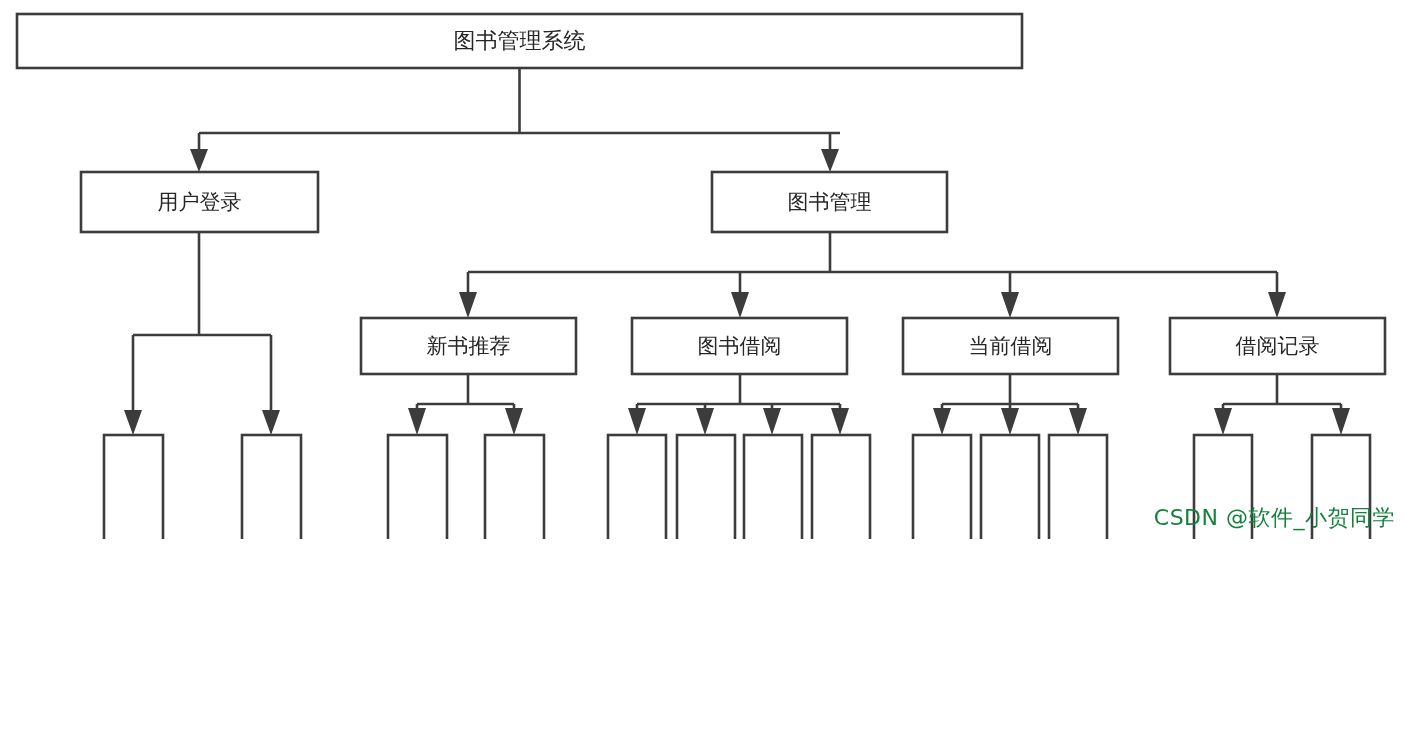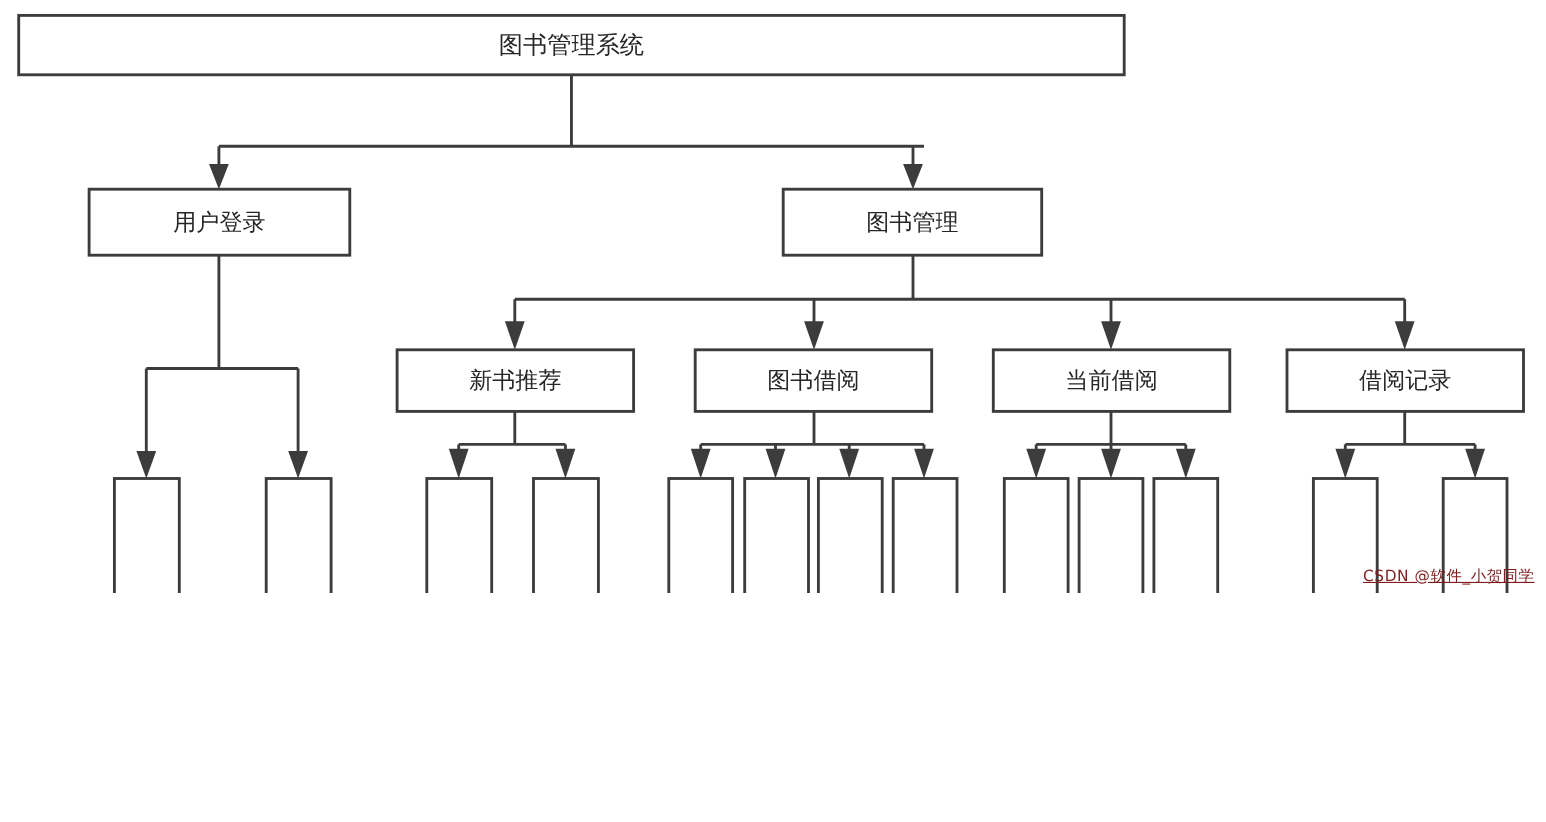--- a/index.html
+++ b/index.html
@@ -68,26 +68,25 @@
     letter-spacing: 2px;
     color: #262626;
     text-align: center;
     white-space: nowrap;
   }
   .watermark {
     position: absolute;
     right: 10px;
     bottom: 6px;
     font-family: "DejaVu Sans", "Liberation Sans", sans-serif;
-    font-size: 14px;
-    color: #7f1d1d;
+    font-size: 22px;
+    color: #15803d;
     letter-spacing: 0.5px;
     white-space: nowrap;
     pointer-events: none;
-    text-decoration: underline;
   }
 </style>
 </head>
 <body>
 
 <div id="diagram-root">
 
   <svg class="diagram-canvas" viewBox="0 0 1405 747" xmlns="http://www.w3.org/2000/svg">
 
     <g>

